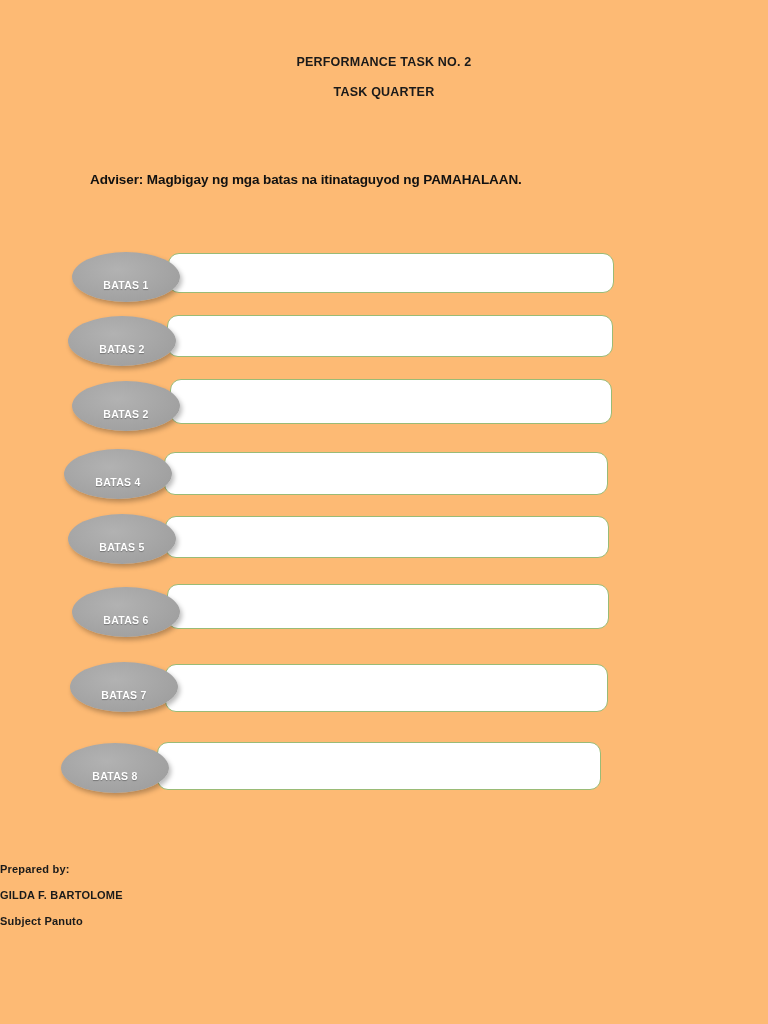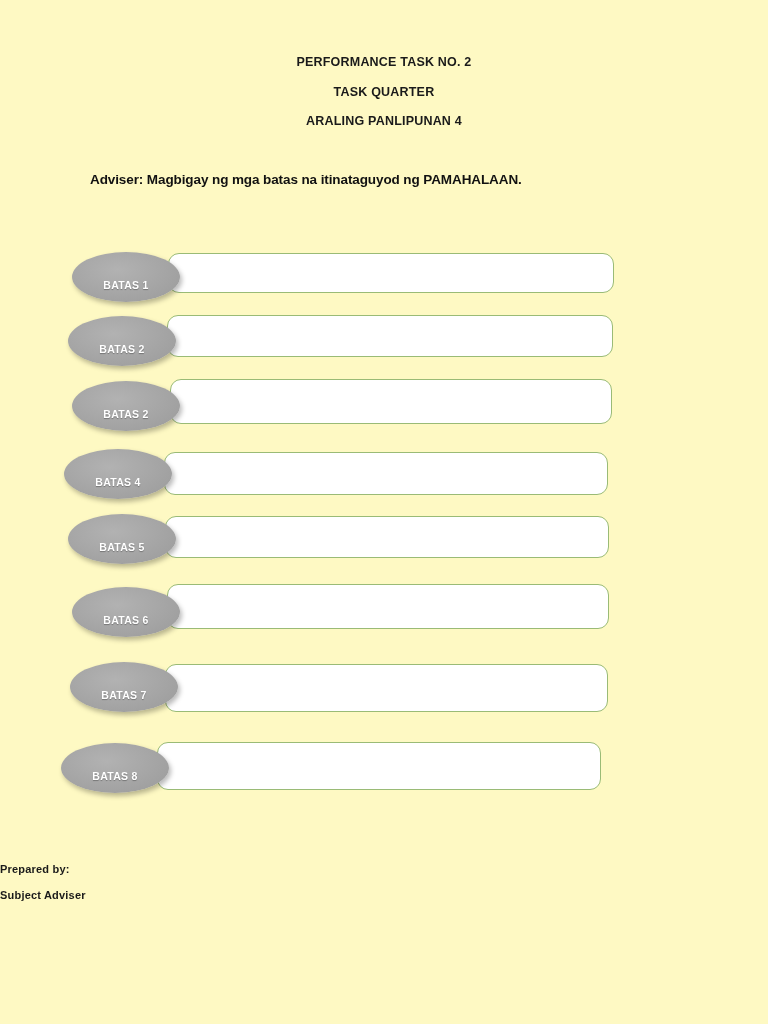--- a/index.html
+++ b/index.html
@@ -12,21 +12,21 @@
     height: 1024px;
     position: relative;
     font-family: "Liberation Sans", sans-serif;
     color: #000000;
     overflow: hidden;
   }
 
   .page {
     position: absolute;
     inset: 0;
-    background: #fef9c3;
+    background: #fdba74;
     text-decoration: underline;
   }
 
   
   .header-block {
     position: absolute;
     top: 56px;
     left: 0;
     width: 768px;
     text-align: center;
@@ -110,21 +110,20 @@
   .footer-line:last-child { margin-bottom: 0; }
 </style>
 </head>
 <body>
 
 <div class="page">
 
   <div class="header-block">
     <div class="header-line">PERFORMANCE TASK NO. 2</div>
     <div class="header-line">TASK QUARTER</div>
-    <div class="header-line">ARALING PANLIPUNAN 4</div>
   </div>
 
   <div class="instruction">Adviser: Magbigay ng mga batas na itinataguyod ng PAMAHALAAN.</div>
 
   <div id="rows-layer">
       <div class="row">
         <div class="row-box" style="left: 168px; top: 253px; width: 446px; height: 40px;"></div>
         <div class="row-ellipse" style="left: 72px; top: 252px; width: 108px; height: 50px;">
           <span class="row-ellipse-label">BATAS 1</span>
         </div>
@@ -168,16 +167,17 @@
       <div class="row">
         <div class="row-box" style="left: 157px; top: 742px; width: 444px; height: 48px;"></div>
         <div class="row-ellipse" style="left: 61px; top: 743px; width: 108px; height: 50px;">
           <span class="row-ellipse-label">BATAS 8</span>
         </div>
       </div>
     </div>
 
   <div class="footer-block">
     <div class="footer-line">Prepared by:</div>
-    <div class="footer-line">Subject Adviser</div>
+    <div class="footer-line">GILDA F. BARTOLOME</div>
+    <div class="footer-line">Subject Panuto</div>
   </div>
 
 </div>
 
 </body></html>

